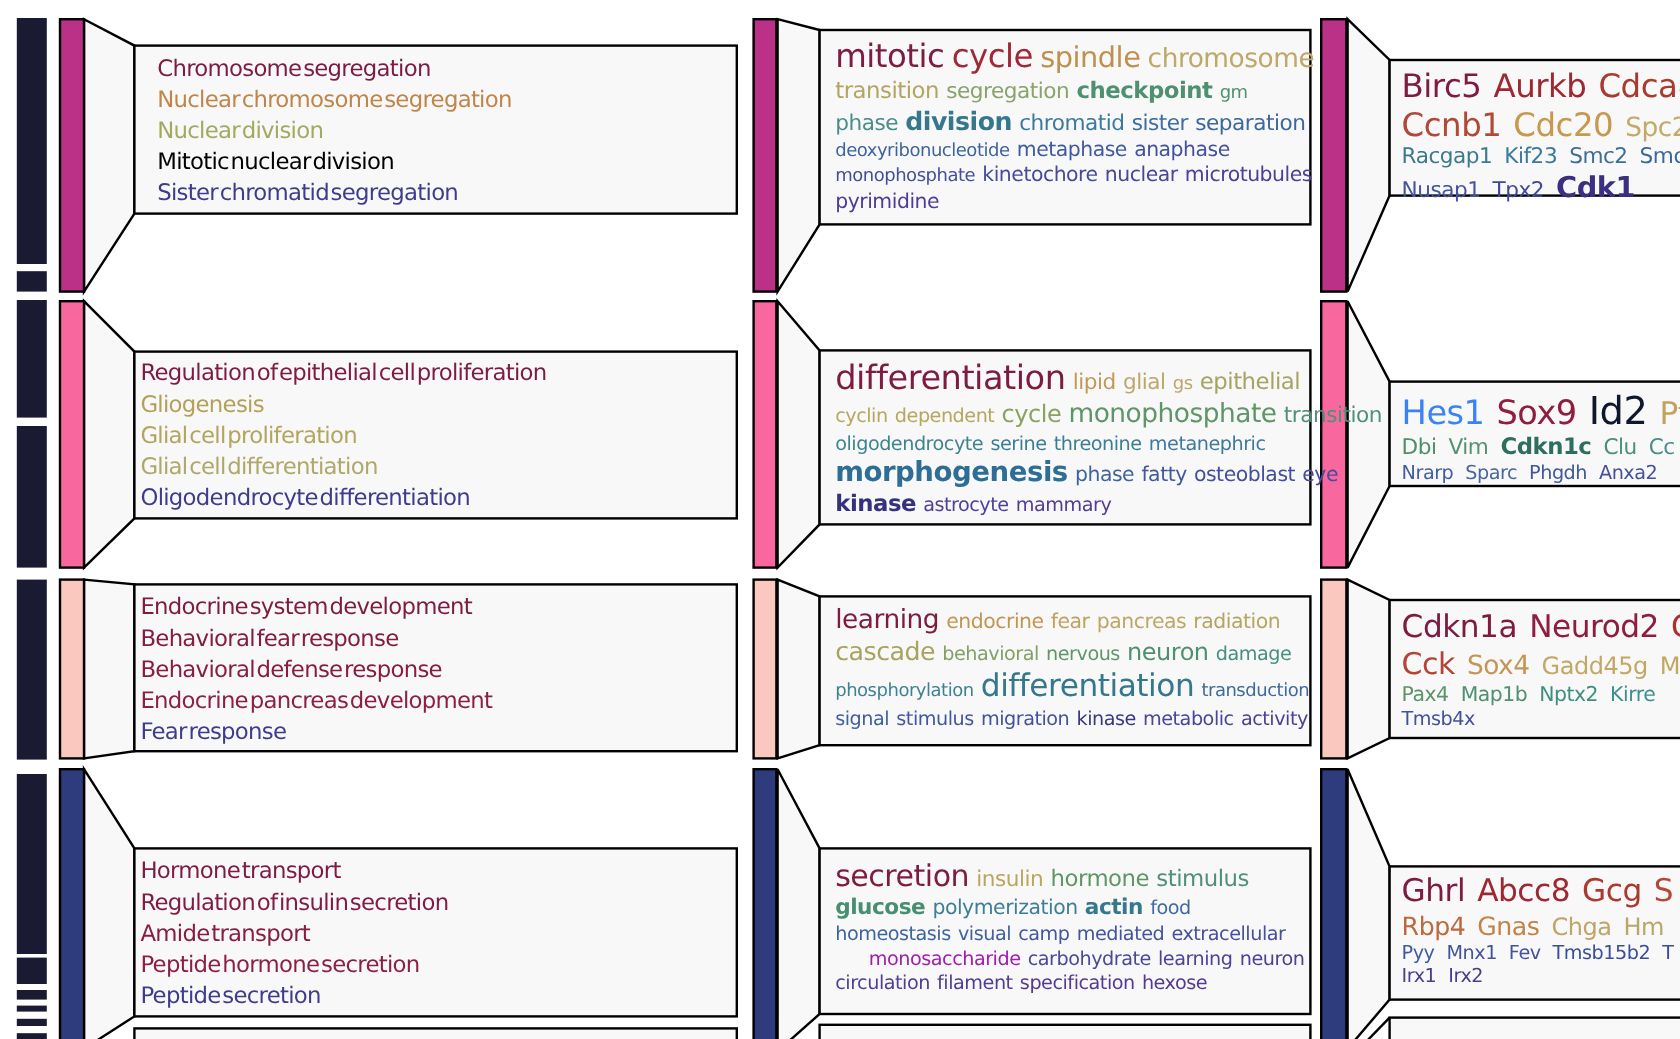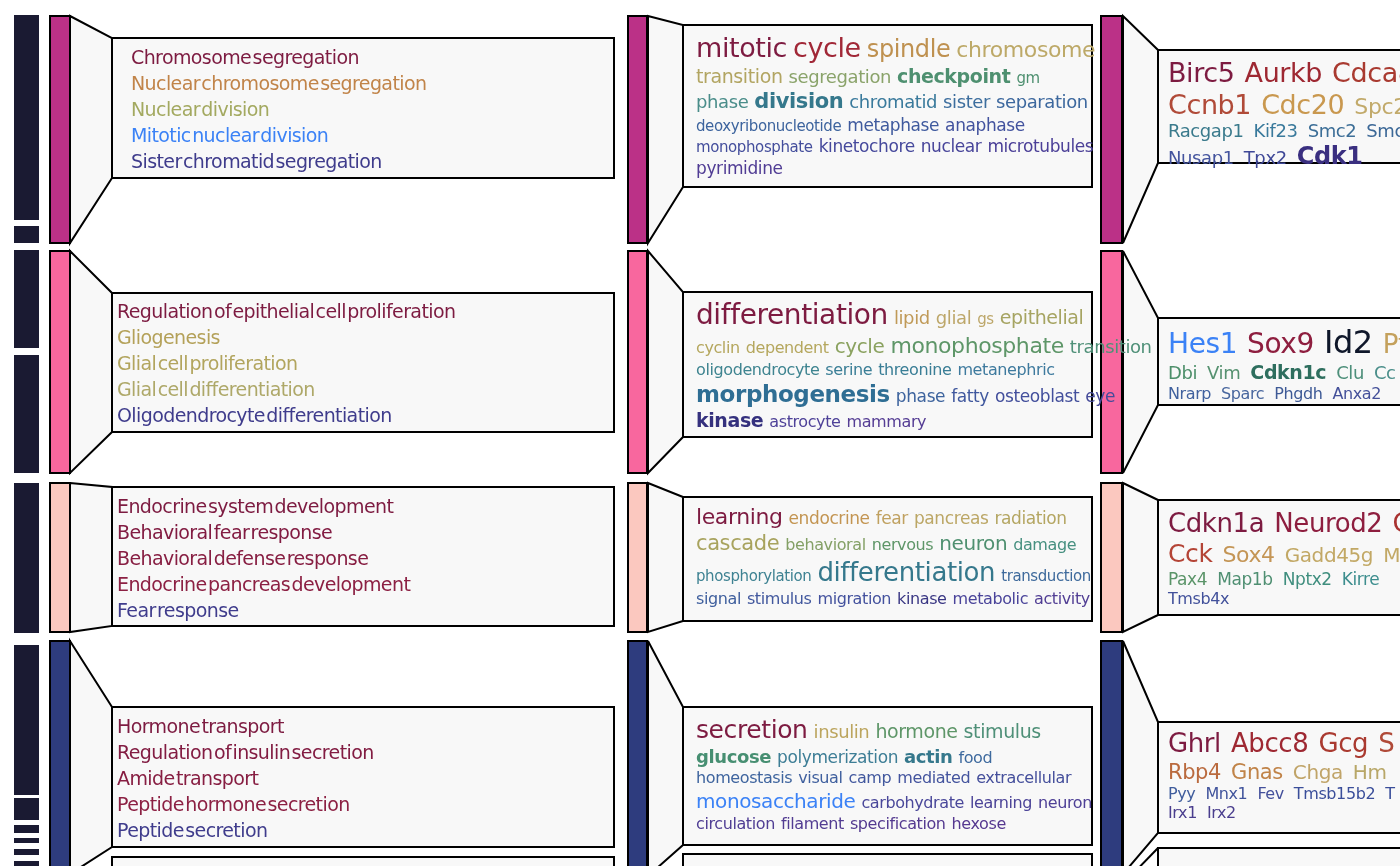--- a/index.html
+++ b/index.html
@@ -86,21 +86,21 @@
       <rect x="1101" y="251" width="21" height="222" fill="#f8679e"></rect>
       <rect x="1101" y="483" width="21" height="149" fill="#fbc8bf"></rect>
       <rect x="1101" y="641" width="21" height="231" fill="#2e3c7e"></rect>
     </g>
   </svg>
 
   <div class="textblock terms" style="left:131px;top:44px;width:492px;">
       <div class="line"><span style="font-size: 19px; color: rgb(125, 27, 65);">Chromosome segregation</span></div>
       <div class="line"><span style="font-size: 19px; color: rgb(193, 132, 73);">Nuclear chromosome segregation</span></div>
       <div class="line"><span style="font-size: 19px; color: rgb(163, 169, 96);">Nuclear division</span></div>
-      <div class="line"><span style="font-size: 19px; color: #3b82f6;">Mitotic nuclear division</span></div>
+      <div class="line"><span style="font-size: 19px; color: #000000;">Mitotic nuclear division</span></div>
       <div class="line"><span style="font-size: 19px; color: rgb(63, 60, 140);">Sister chromatid segregation</span></div>
     </div>
   <div class="textblock terms" style="left:117px;top:298px;width:492px;">
       <div class="line"><span style="font-size: 19px; color: rgb(125, 27, 65);">Regulation of epithelial cell proliferation</span></div>
       <div class="line"><span style="font-size: 19px; color: rgb(180, 161, 89);">Gliogenesis</span></div>
       <div class="line"><span style="font-size: 19px; color: rgb(178, 165, 94);">Glial cell proliferation</span></div>
       <div class="line"><span style="font-size: 19px; color: rgb(174, 168, 105);">Glial cell differentiation</span></div>
       <div class="line"><span style="font-size: 19px; color: rgb(63, 60, 140);">Oligodendrocyte differentiation</span></div>
     </div>
   <div class="textblock terms" style="left:117px;top:493px;width:492px;">
@@ -136,21 +136,21 @@
   <div class="textblock cloud" style="left:696px;top:505px;width:390px;">
       <div class="line"><span style="font-size: 22px; color: rgb(125, 27, 65);">learning</span><span style="font-size: 17px; color: rgb(195, 149, 82);">endocrine</span><span style="font-size: 17px; color: rgb(192, 161, 96);">fear</span><span style="font-size: 17px; color: rgb(188, 167, 102);">pancreas</span><span style="font-size: 17px; color: rgb(180, 166, 98);">radiation</span></div>
       <div class="line"><span style="font-size: 21px; color: rgb(168, 163, 94);">cascade</span><span style="font-size: 16px; color: rgb(132, 160, 102);">behavioral</span><span style="font-size: 16px; color: rgb(94, 150, 104);">nervous</span><span style="font-size: 20px; color: rgb(79, 144, 112);">neuron</span><span style="font-size: 16px; color: rgb(71, 144, 128);">damage</span></div>
       <div class="line"><span style="font-size: 15px; color: rgb(62, 130, 146);">phosphorylation</span><span style="font-size: 26px; color: rgb(53, 120, 140);">differentiation</span><span style="font-size: 15px; color: rgb(62, 106, 156);">transduction</span></div>
       <div class="line"><span style="font-size: 16px; color: rgb(64, 96, 158);">signal</span><span style="font-size: 16px; color: rgb(66, 88, 158);">stimulus</span><span style="font-size: 16px; color: rgb(68, 82, 158);">migration</span><span style="font-size: 16px; color: rgb(58, 55, 132);">kinase</span><span style="font-size: 16px; color: rgb(74, 68, 154);">metabolic</span><span style="font-size: 16px; color: rgb(81, 62, 148);">activity</span></div>
     </div>
   <div class="textblock cloud" style="left:696px;top:716px;width:390px;">
       <div class="line"><span style="font-size: 25px; color: rgb(125, 27, 65);">secretion</span><span style="font-size: 18px; color: rgb(188, 165, 94);">insulin</span><span style="font-size: 19px; color: rgb(94, 150, 104);">hormone</span><span style="font-size: 19px; color: rgb(79, 144, 120);">stimulus</span></div>
       <div class="line"><span style="font-size: 18px; color: rgb(71, 143, 114); font-weight: 600;">glucose</span><span style="font-size: 17px; color: rgb(62, 126, 150);">polymerization</span><span style="font-size: 18px; color: rgb(53, 120, 140); font-weight: 600;">actin</span><span style="font-size: 16px; color: rgb(62, 106, 158);">food</span></div>
       <div class="line"><span style="font-size: 16px; color: rgb(62, 100, 158);">homeostasis</span><span style="font-size: 16px; color: rgb(64, 96, 158);">visual</span><span style="font-size: 16px; color: rgb(66, 88, 158);">camp</span><span style="font-size: 16px; color: rgb(68, 84, 158);">mediated</span><span style="font-size: 16px; color: rgb(70, 80, 156);">extracellular</span></div>
-      <div class="line"><span style="font-size: 20px; color: #3b82f6;">monosaccharide</span><span style="font-size: 16px; color: rgb(74, 72, 154);">carbohydrate</span><span style="font-size: 16px; color: rgb(76, 68, 152);">learning</span><span style="font-size: 16px; color: rgb(78, 64, 150);">neuron</span></div>
+      <div class="line"><span style="font-size: 16px; color: #a21caf; margin-left: 28px;">monosaccharide</span><span style="font-size: 16px; color: rgb(74, 72, 154);">carbohydrate</span><span style="font-size: 16px; color: rgb(76, 68, 152);">learning</span><span style="font-size: 16px; color: rgb(78, 64, 150);">neuron</span></div>
       <div class="line"><span style="font-size: 16px; color: rgb(80, 62, 148);">circulation</span><span style="font-size: 16px; color: rgb(82, 60, 146);">filament</span><span style="font-size: 16px; color: rgb(84, 58, 144);">specification</span><span style="font-size: 16px; color: rgb(86, 56, 144);">hexose</span></div>
     </div>
 
   <div class="textblock genes" style="left:1168px;top:57px;width:260px;">
       <div class="line"><span style="font-size: 27px; color: rgb(125, 27, 65);">Birc5</span><span style="font-size: 27px; color: rgb(158, 40, 50);">Aurkb</span><span style="font-size: 27px; color: rgb(169, 58, 48);">Cdca8</span></div>
       <div class="line"><span style="font-size: 27px; color: rgb(176, 74, 56);">Ccnb1</span><span style="font-size: 27px; color: rgb(201, 152, 79);">Cdc20</span><span style="font-size: 22px; color: rgb(194, 170, 107);">Spc25</span></div>
       <div class="line"><span style="font-size: 18px; color: rgb(58, 122, 140);">Racgap1</span><span style="font-size: 18px; color: rgb(58, 122, 156);">Kif23</span><span style="font-size: 18px; color: rgb(60, 110, 151);">Smc2</span><span style="font-size: 18px; color: rgb(60, 104, 151);">Smc4</span></div>
       <div class="line"><span style="font-size: 18px; color: rgb(68, 84, 158);">Nusap1</span><span style="font-size: 18px; color: rgb(63, 72, 151);">Tpx2</span><span style="font-size: 24px; color: rgb(58, 47, 128); font-weight: 600;">Cdk1</span></div>
     </div>
   <div class="textblock genes" style="left:1168px;top:324px;width:260px;">

